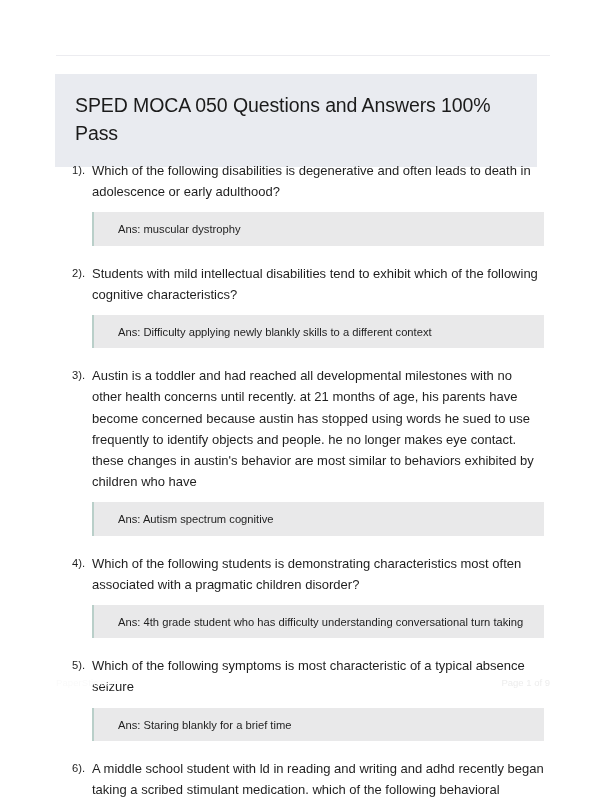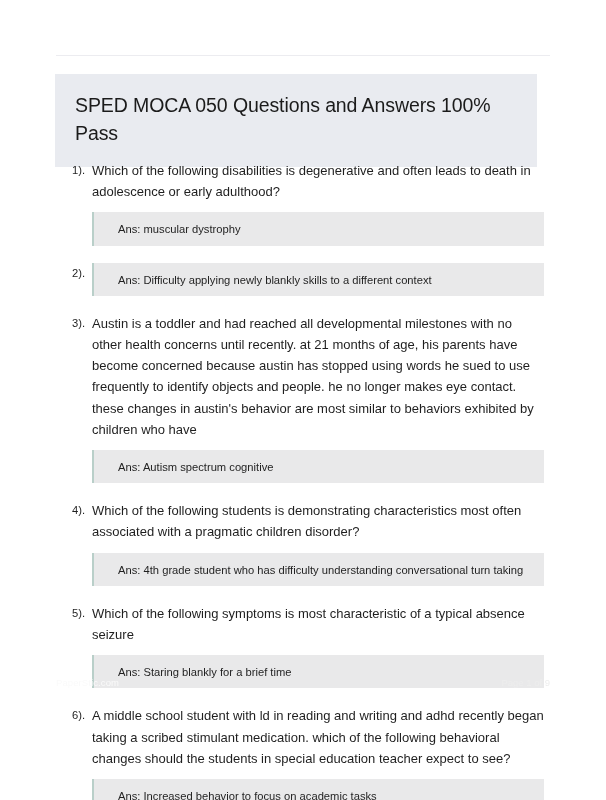--- a/index.html
+++ b/index.html
@@ -143,20 +143,21 @@
         <p class="qtext">Which of the following disabilities is degenerative and often leads to death in adolescence or early adulthood?</p>
         <div class="answer-box">
           <span class="answer-text">Ans: muscular dystrophy</span>
         </div>
       </div>
     </div>
 
     <div class="qitem">
       <div class="qnum">2).</div>
       <div class="qbody">
+        <p class="qtext">Students with mild intellectual disabilities tend to exhibit which of the following cognitive characteristics?</p>
         <div class="answer-box">
           <span class="answer-text">Ans: Difficulty applying newly blankly skills to a different context</span>
         </div>
       </div>
     </div>
 
     <div class="qitem">
       <div class="qnum">3).</div>
       <div class="qbody">
         <p class="qtext">Austin is a toddler and had reached all developmental milestones with no other health concerns until recently. at 21 months of age, his parents have become concerned because austin has stopped using words he sued to use frequently to identify objects and people. he no longer makes eye contact. these changes in austin's behavior are most similar to behaviors exhibited by children who have</p>

